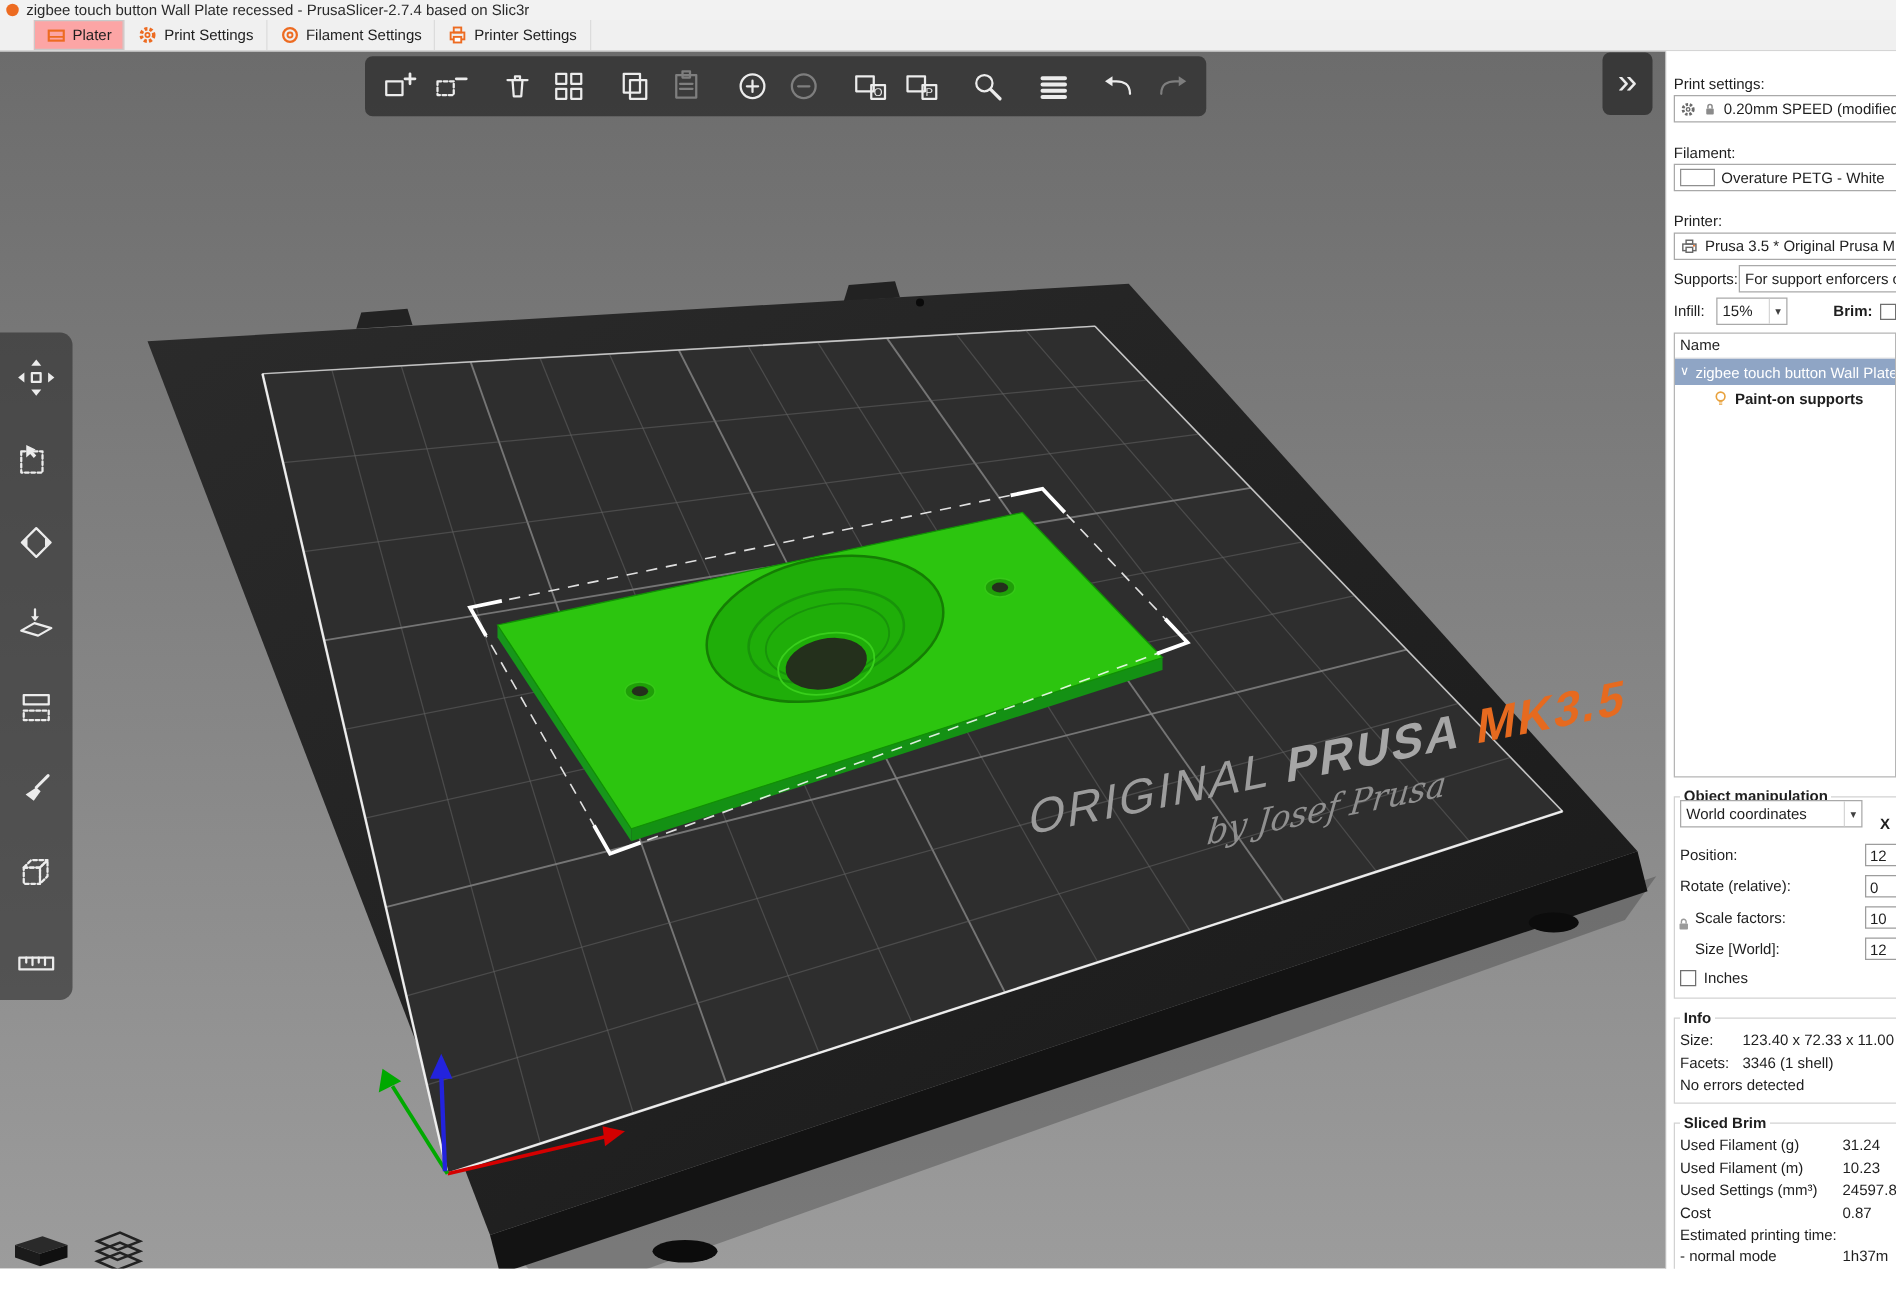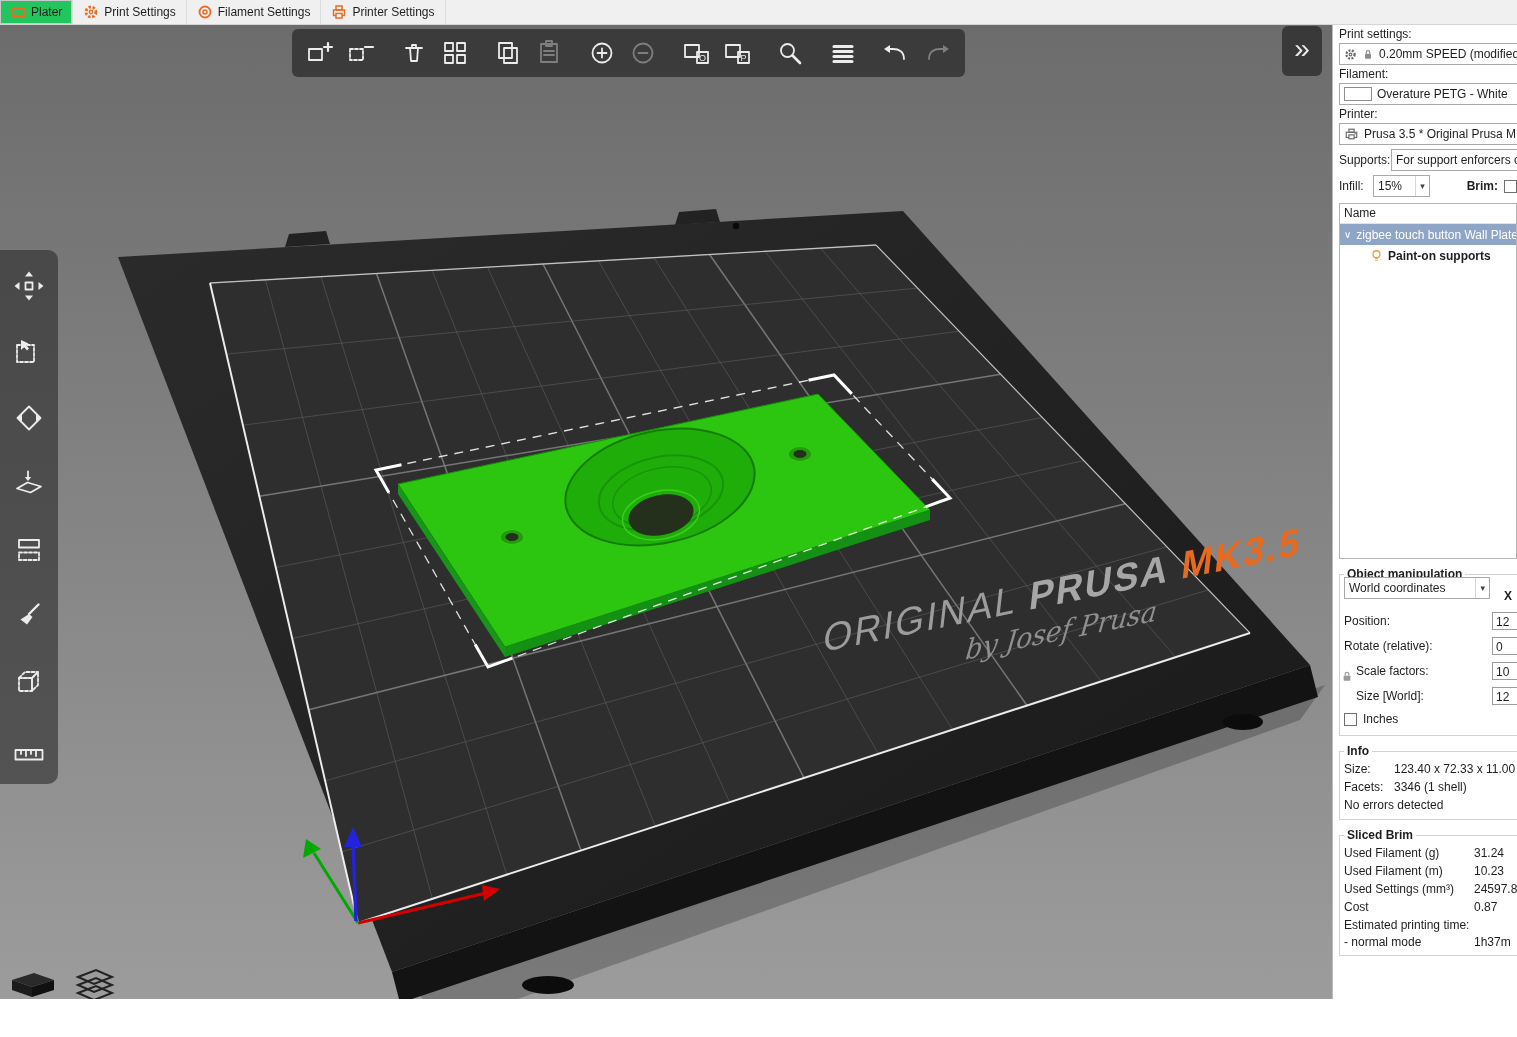--- a/index.html
+++ b/index.html
@@ -10,21 +10,21 @@
   .titlebar{height:16px;background:#f2f2f2;display:flex;align-items:center;gap:6px;padding-left:5px;font-size:12px;color:#2b2b2b;}
   .app-dot{width:10px;height:10px;border-radius:50%;background:#ed6b21;flex:none;}
 
   
   .menubar{height:22px;background:#fbfbfb;display:flex;align-items:center;padding-left:2px;}
   .menu-item{padding:0 9px;line-height:22px;cursor:default;}
 
   
   .tabbar{height:25px;background:#f0f0f0;border-bottom:1px solid #d5d5d5;display:flex;box-sizing:border-box;}
   .tab{display:flex;align-items:center;gap:5px;padding:0 10px;border-right:1px solid #dcdcdc;font-size:12px;}
-  .tab.active{background:#22c55e;box-shadow:inset 0 0 0 1px #c9c9c9;}
+  .tab.active{background:#fca5a5;box-shadow:inset 0 0 0 1px #c9c9c9;margin-left:27px;}
   .tab svg{flex:none;}
 
   .main{display:flex;height:974px;}
 
   
   .viewport{position:relative;width:1332px;height:974px;overflow:hidden;flex:none;}
   svg.scene{position:absolute;left:0;top:0;}
 
   .toolbar-top{position:absolute;left:292px;top:4px;height:48px;background:rgba(42,42,42,.74);border-radius:6px;display:flex;align-items:center;padding:0 10px;gap:5px;}
   .tbtn{width:36px;height:38px;display:flex;align-items:center;justify-content:center;border-radius:4px;}
@@ -36,21 +36,21 @@
   .toolbar-left{position:absolute;left:0;top:225px;width:58px;background:rgba(42,42,42,.6);border-radius:0 10px 10px 0;display:flex;flex-direction:column;align-items:center;padding:18px 0;gap:30px;}
   .lbtn{width:38px;height:36px;display:flex;align-items:center;justify-content:center;border-radius:4px;}
 
   .collapse-btn{position:absolute;left:1282px;top:1px;width:40px;height:50px;background:rgba(42,42,42,.78);border-radius:6px;color:#ececec;font-size:28px;display:flex;align-items:center;justify-content:center;padding-bottom:4px;box-sizing:border-box;}
 
   .view-toggles{position:absolute;left:6px;bottom:0;display:flex;gap:10px;}
   .vbtn{width:52px;height:32px;display:flex;align-items:flex-end;}
 
   
   .sidebar{width:185px;height:974px;background:#fff;border-left:1px solid #bdbdbd;box-sizing:border-box;padding:2px 0 0 6px;overflow:hidden;position:relative;}
-  .sb-label{margin:0 0 2px;}
+  .sb-label{margin:17px 0 2px;}
   .combo{height:22px;border:1px solid #a9a9a9;background:#fff;display:flex;align-items:center;gap:5px;padding:0 4px;box-sizing:border-box;margin-bottom:2px;white-space:nowrap;}
   .combo.full{width:196px;}
   .combo .arrow{margin-left:auto;font-size:9px;color:#404040;border-left:1px solid #d6d6d6;padding-left:4px;align-self:stretch;display:flex;align-items:center;}
   .swatch{width:26px;height:12px;border:1px solid #8f8f8f;background:#fff;flex:none;}
   .sb-row{display:flex;align-items:center;margin:4px 0;}
   .checkbox{width:13px;height:13px;border:1px solid #6f6f6f;background:#fff;flex:none;box-sizing:border-box;}
 
   .objlist{width:178px;height:356px;border:1px solid #b5b5b5;background:#fff;margin-top:6px;box-sizing:border-box;overflow:hidden;}
   .objlist-header{height:19px;line-height:19px;padding:0 4px;border-bottom:1px solid #e3e3e3;}
   .objrow{height:21px;display:flex;align-items:center;gap:5px;padding-left:4px;white-space:nowrap;}
@@ -67,20 +67,24 @@
   .irow{display:flex;gap:6px;height:18px;align-items:center;}
   .irow .ilabel{width:44px;flex:none;}
   .srow{display:flex;align-items:center;height:18px;}
   .sval{margin-left:auto;width:52px;flex:none;}
 </style>
 </head>
 <body>
 
 <div class="app">
 
+  <div class="titlebar">
+    <span class="app-dot"></span>
+    <span>zigbee touch button Wall Plate recessed - PrusaSlicer-2.7.4 based on Slic3r</span>
+  </div>
 
 
   <div class="tabbar">
     <div class="tab active">
       <svg width="16" height="16" viewBox="0 0 16 16">
         <rect x="2" y="4.5" width="12" height="8" fill="none" stroke="#ed6b21" stroke-width="1.7"></rect>
         <line x1="2" y1="9.5" x2="14" y2="9.5" stroke="#ed6b21" stroke-width="1.4"></line>
       </svg>
       <span>Plater</span>
     </div>

